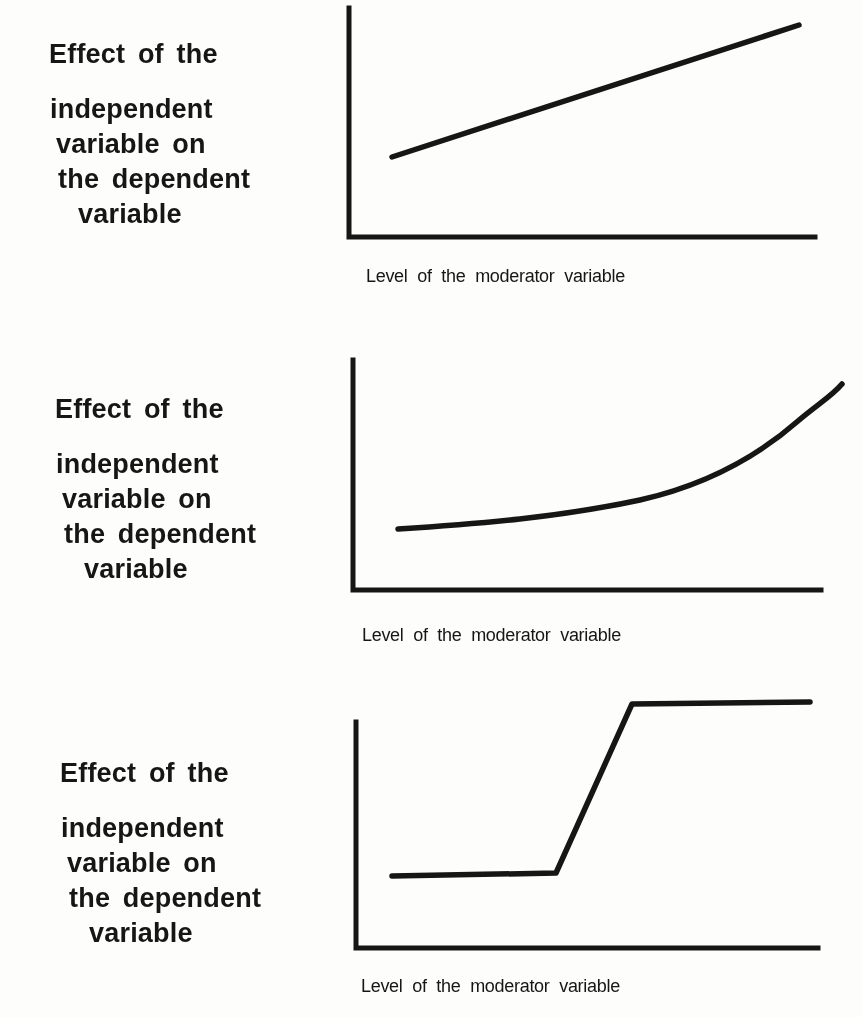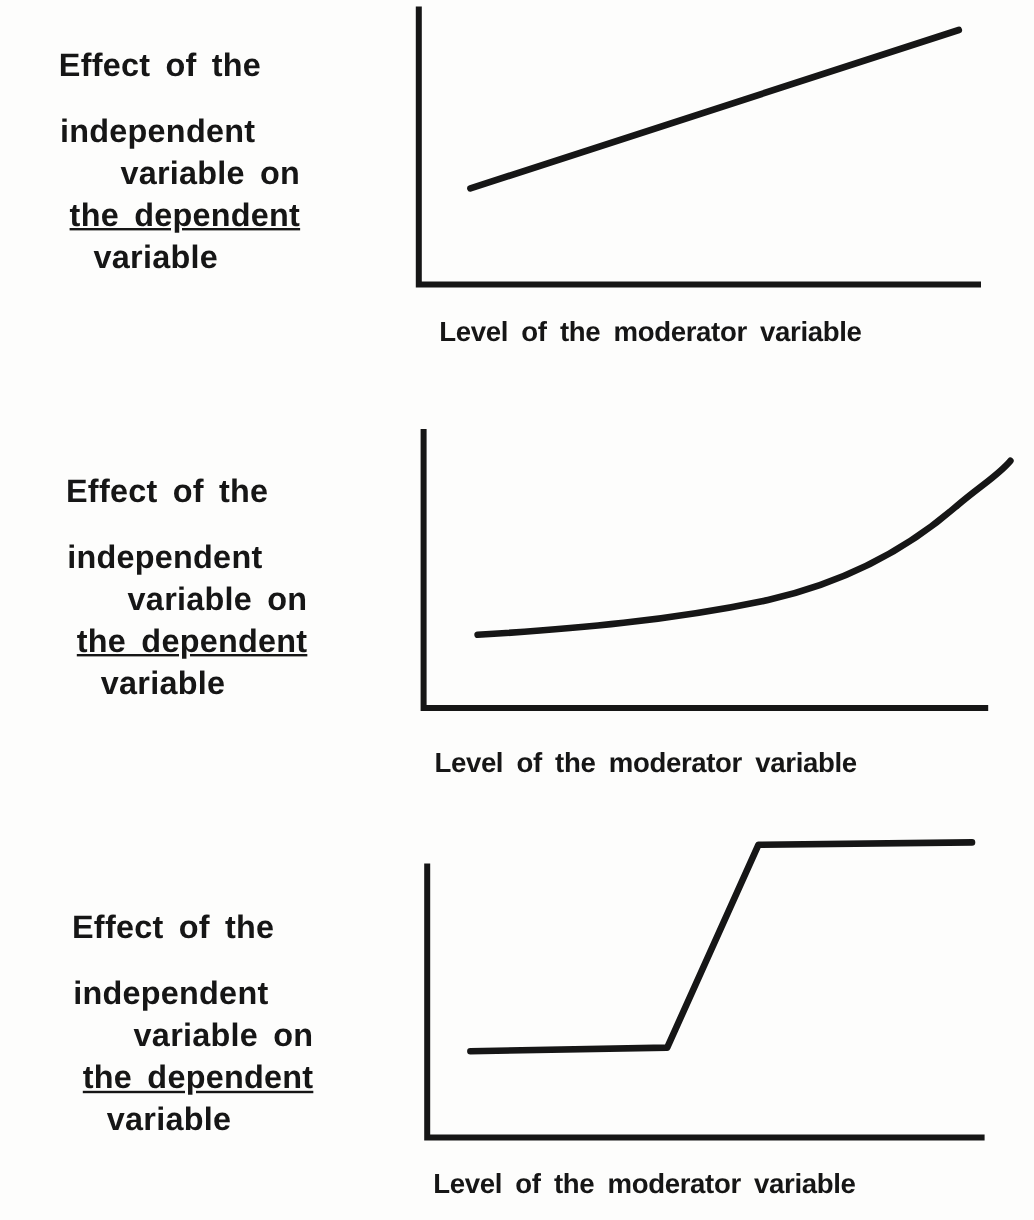--- a/index.html
+++ b/index.html
@@ -40,30 +40,30 @@
     font-size: 27px;
     font-weight: bold;
     line-height: 35px;
     letter-spacing: 0.2px;
     word-spacing: 5px;
     white-space: nowrap;
   }
   .ylabel .ln { display: block; }
   
   .ylabel .ln:nth-child(2) { margin-left: 1px; margin-top: 20px; }
-  .ylabel .ln:nth-child(3) { margin-left: 7px; text-align: right; }
-  .ylabel .ln:nth-child(4) { margin-left: 9px; text-decoration: underline; }
+  .ylabel .ln:nth-child(3) { margin-left: 7px; }
+  .ylabel .ln:nth-child(4) { margin-left: 9px; }
   .ylabel .ln:nth-child(5) { margin-left: 29px; }
   .yl0 { left: 49px; top: 37px; }
   .yl1 { left: 55px; top: 392px; }
   .yl2 { left: 60px; top: 756px; }
   .xlabel {
     position: absolute;
-    font-size: 23px;
-    font-weight: bold;
+    font-size: 18px;
+    font-weight: normal;
     line-height: 30px;
     letter-spacing: -0.3px;
     word-spacing: 5px;
     white-space: nowrap;
   }
   .xl0 { left: 366px; top: 261px; }
   .xl1 { left: 362px; top: 620px; }
   .xl2 { left: 361px; top: 971px; }
 </style>
 </head>

